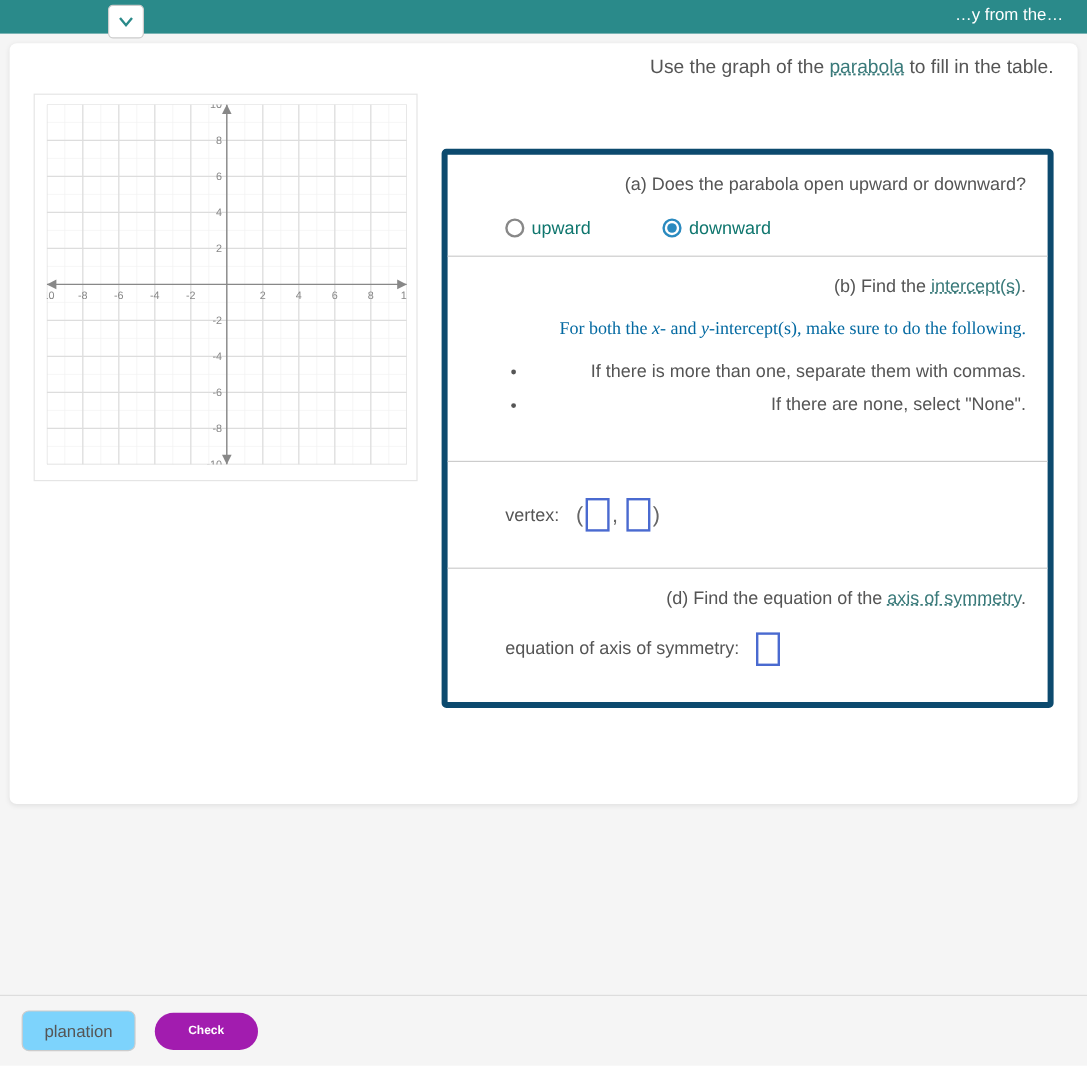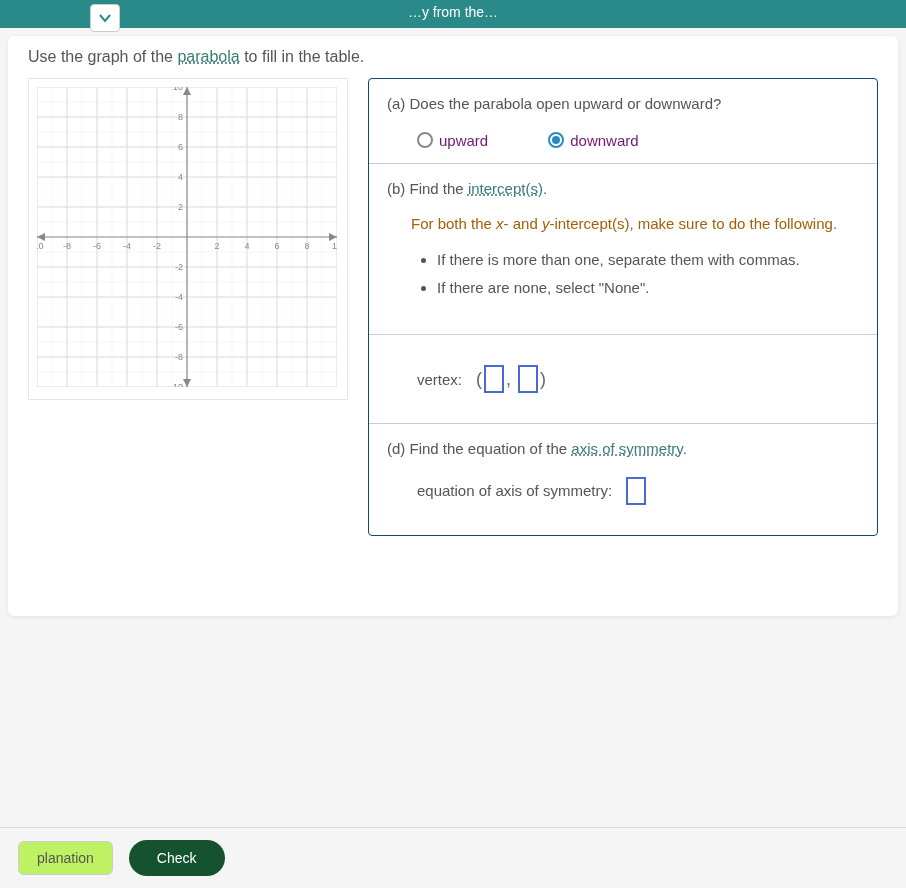--- a/index.html
+++ b/index.html
@@ -14,21 +14,21 @@
       width: 906px;
       height: 888px;
       position: relative;
       overflow: hidden;
     }
     .top-bar {
       background: #2a8a8a;
       color: #fff;
       height: 28px;
       padding: 4px 20px;
-      text-align: center;
+      text-align: right;
       font-size: 14px;
     }
     .chevron-box {
       position: absolute;
       top: 4px;
       left: 90px;
       width: 30px;
       height: 28px;
       background: #fff;
       border: 1px solid #ccc;
@@ -39,20 +39,21 @@
       color: #2a8a8a;
       font-weight: bold;
     }
     .content {
       padding: 12px 20px 80px 20px;
       background: #fff;
       margin: 8px;
       border-radius: 6px;
       box-shadow: 0 1px 4px rgba(0,0,0,0.08);
       position: relative;
+      text-align: right;
     }
     .instruction {
       font-size: 16px;
       color: #555;
       margin-bottom: 12px;
     }
     .link-word {
       color: #3a7a7a;
       text-decoration: underline dotted;
       cursor: pointer;
@@ -63,22 +64,23 @@
       align-items: flex-start;
     }
     .graph-container {
       flex: 0 0 320px;
       background: #fff;
       border: 1px solid #e5e5e5;
       padding: 8px;
     }
     .questions {
       flex: 1;
-      border: 1px solid #0c4a6e;
+      border: 5px solid #0c4a6e;
       border-radius: 4px;
+      margin-top: 46px;
     }
     .q-section {
       border-bottom: 1px solid #ccc;
       padding: 14px 18px;
     }
     .q-section:last-child {
       border-bottom: none;
     }
     .q-label {
       color: #555;
@@ -90,21 +92,21 @@
       gap: 60px;
       margin-top: 16px;
       margin-left: 30px;
       align-items: center;
     }
     .radio-group {
       display: flex;
       align-items: center;
       gap: 6px;
       font-size: 15px;
-      color: #701a75;
+      color: #0f766e;
     }
     .radio {
       width: 16px;
       height: 16px;
       border: 2px solid #888;
       border-radius: 50%;
       display: inline-block;
       position: relative;
     }
     .radio.selected {
@@ -115,23 +117,24 @@
       position: absolute;
       width: 8px;
       height: 8px;
       background: #2a8abf;
       border-radius: 50%;
       top: 2px;
       left: 2px;
     }
     .sub-text {
       margin: 12px 0 12px 24px;
-      color: #a16207;
+      color: #0369a1;
       line-height: 1.6;
       font-size: 15px;
+      font-family: Liberation Serif, serif;
     }
     .bullets {
       margin: 8px 0 20px 50px;
       font-size: 15px;
       color: #555;
       line-height: 1.6;
     }
     .bullets li {
       margin-bottom: 4px;
     }
@@ -169,36 +172,37 @@
       left: 0;
       right: 0;
       background: #f5f5f5;
       border-top: 1px solid #ddd;
       padding: 12px 18px;
       display: flex;
       gap: 16px;
       align-items: center;
     }
     .btn-explanation {
-      background: #bef264;
+      background: #7dd3fc;
       border: 1px solid #ccc;
       border-radius: 6px;
       padding: 8px 18px;
       font-size: 14px;
       color: #555;
       cursor: pointer;
     }
     .btn-check {
-      background: #14532d;
+      background: #a21caf;
       border: none;
       border-radius: 20px;
       padding: 10px 28px;
-      font-size: 14px;
+      font-size: 10px;
       color: #fff;
       cursor: pointer;
+      font-weight: bold;
     }
     svg text {
       font-family: Arial;
       fill: #888;
     }
   </style>
 </head>
 <body>
 
 <div class="top-bar">

